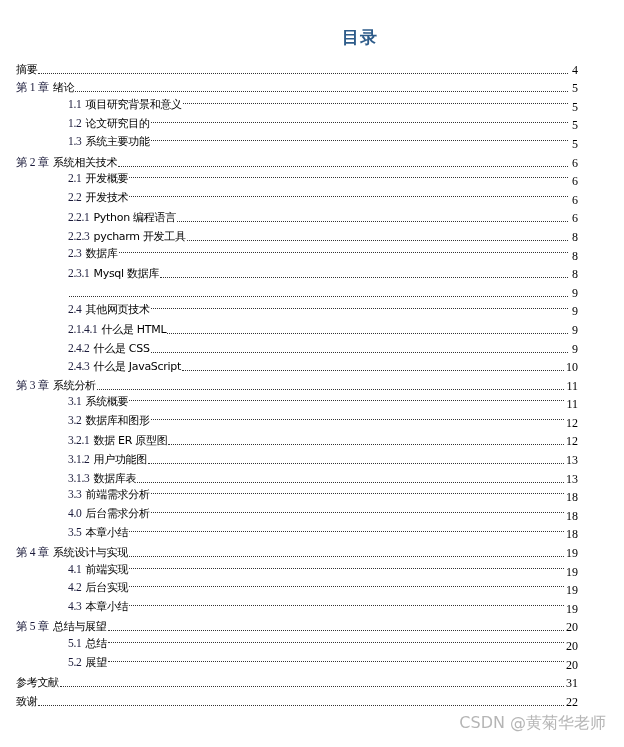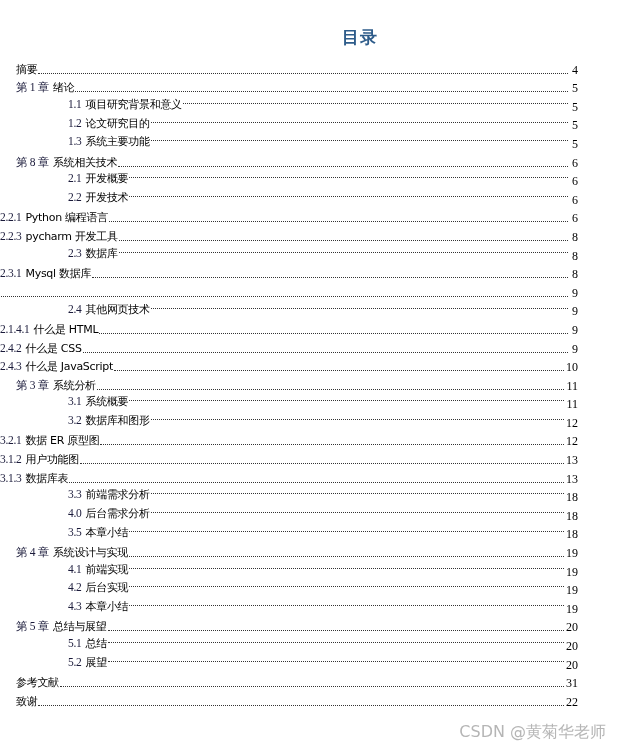--- a/index.html
+++ b/index.html
@@ -39,21 +39,21 @@
     height: 18.6px;
     display: flex;
     align-items: flex-end;
     font-size: 11.5px;
     line-height: 14px;
     box-sizing: border-box;
     padding-right: 46px;
   }
   .toc-row.lvl-0 { padding-left: 16px; }
   .toc-row.lvl-1 { padding-left: 68px; align-items: center; }
-  .toc-row.lvl-2 { }
+  .toc-row.lvl-2 { padding-left: 68px; }
   .toc-label {
     white-space: nowrap;
     font-family: "DejaVu Sans", sans-serif;
     font-size: 11px;
     letter-spacing: -0.3px;
   }
   .toc-num {
     font-family: "Liberation Serif", serif;
     font-size: 11.5px;
     margin-right: 4px;
@@ -74,21 +74,21 @@
     position: absolute;
     right: 46px;
     bottom: 0;
     background: #fff;
     padding-left: 1px;
   }
   .toc-row .toc-leader { margin-right: 10px; }
   .watermark {
     position: absolute;
     right: 18px;
-    bottom: 4px;
+    bottom: 13px;
     font-family: "DejaVu Sans", sans-serif;
     font-size: 16px;
     color: rgba(120,120,120,0.55);
     letter-spacing: 0px;
     white-space: nowrap;
   }
 </style>
 </head>
 <body>
 
@@ -115,21 +115,21 @@
       <span class="toc-label"><span class="toc-num">1.2</span><span>论文研究目的</span></span>
       <span class="toc-leader"></span>
       <span class="toc-page">5</span>
     </div>
     <div class="toc-row lvl-1">
       <span class="toc-label"><span class="toc-num">1.3</span><span>系统主要功能</span></span>
       <span class="toc-leader"></span>
       <span class="toc-page">5</span>
     </div>
     <div class="toc-row lvl-0">
-      <span class="toc-label"><span class="toc-num">第 8 章</span><span>系统相关技术</span></span>
+      <span class="toc-label"><span class="toc-num">第 2 章</span><span>系统相关技术</span></span>
       <span class="toc-leader"></span>
       <span class="toc-page">6</span>
     </div>
     <div class="toc-row lvl-1">
       <span class="toc-label"><span class="toc-num">2.1</span><span>开发概要</span></span>
       <span class="toc-leader"></span>
       <span class="toc-page">6</span>
     </div>
     <div class="toc-row lvl-1">
       <span class="toc-label"><span class="toc-num">2.2</span><span>开发技术</span></span>

